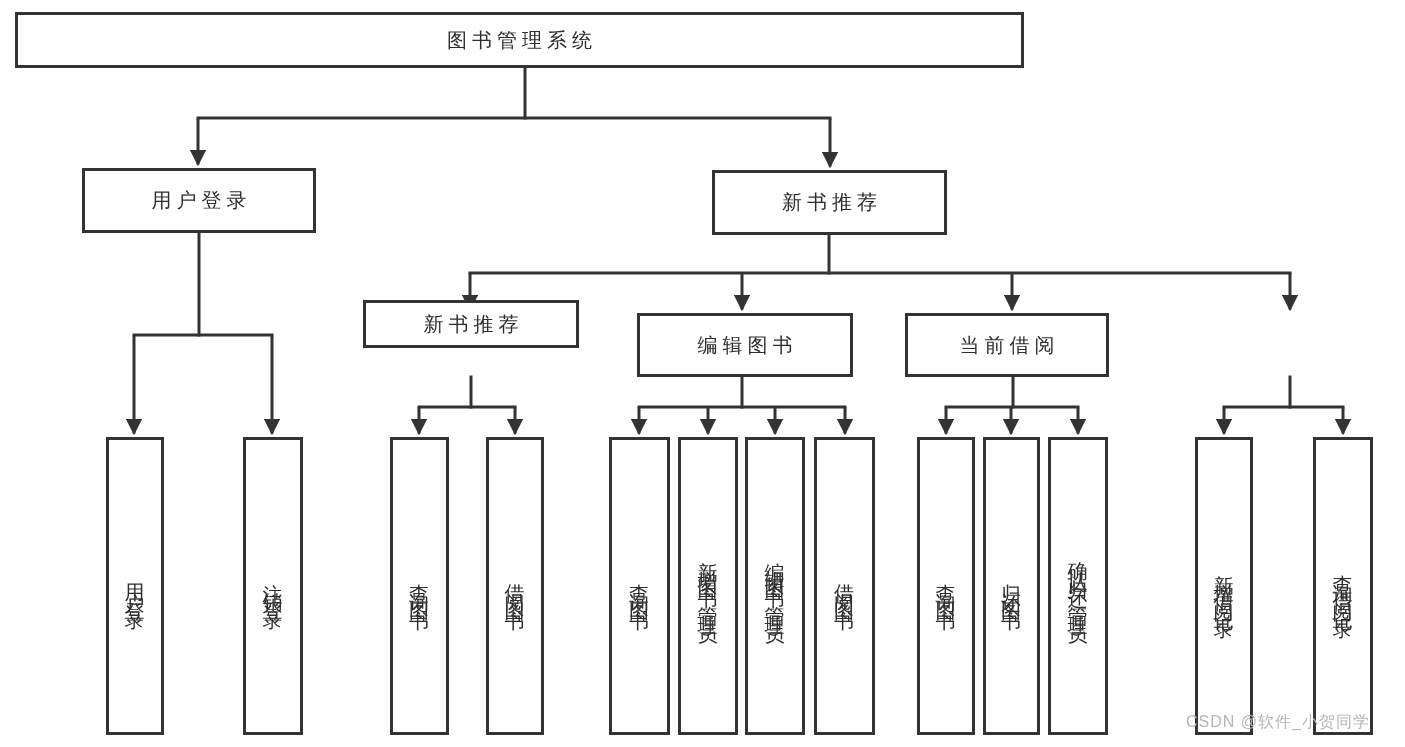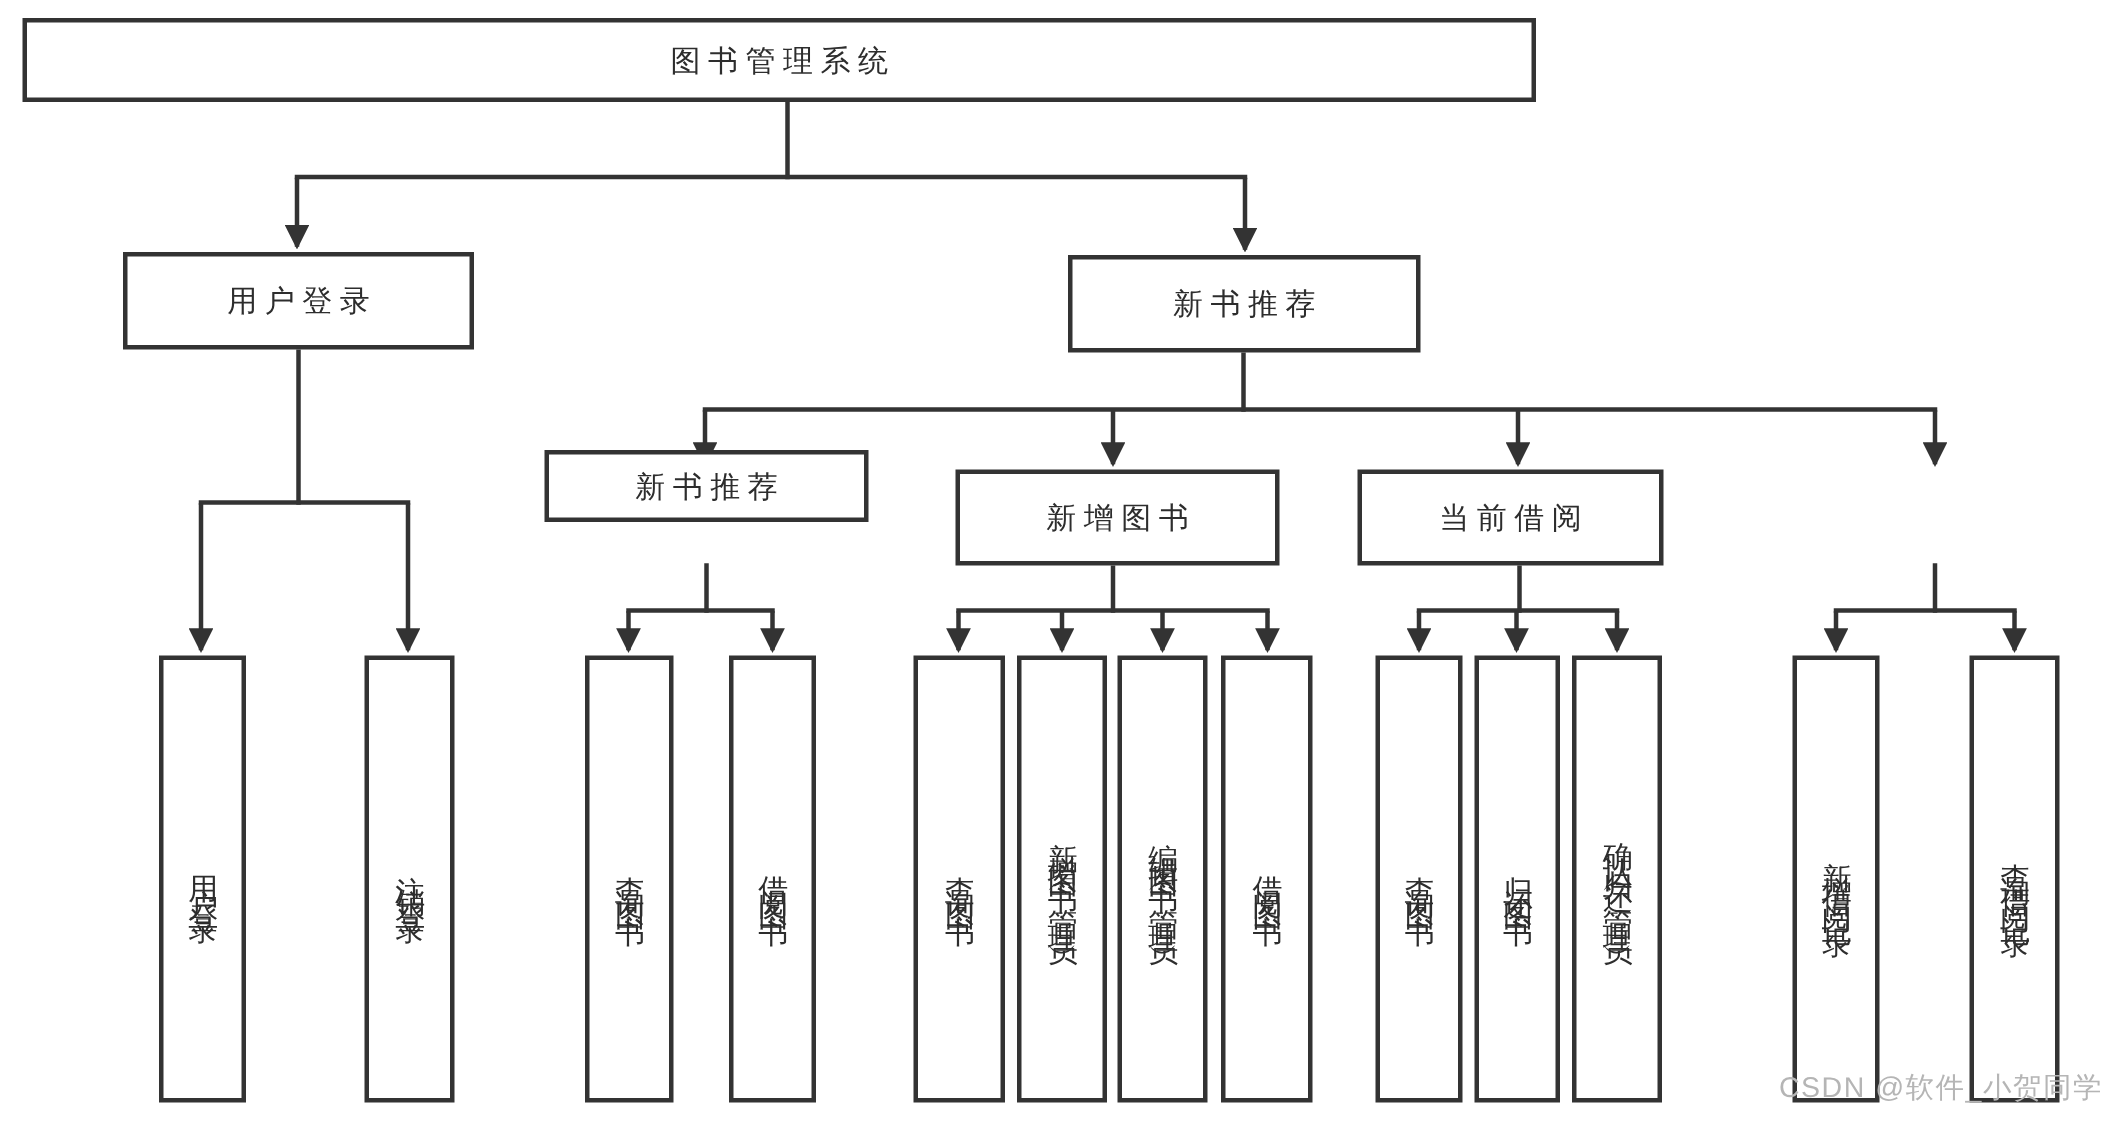--- a/index.html
+++ b/index.html
@@ -43,21 +43,21 @@
     text-orientation: mixed;
     font-size: 20px;
     line-height: 1.1;
     letter-spacing: 9px;
     white-space: nowrap;
   }
   .watermark {
     position: absolute;
     left: 1186px;
     top: 712px;
-    font-size: 19px;
+    font-size: 16px;
     letter-spacing: 1px;
     color: #b5b5b5;
     z-index: 3;
     white-space: nowrap;
   }
 </style>
 </head>
 <body>
 
 <div class="canvas">
@@ -120,21 +120,21 @@
     <span>用户登录</span>
   </div>
   <div class="node h" style="left:712px;top:170px;width:235px;height:65px">
     <span>新书推荐</span>
   </div>
 
   <div class="node h" style="left:363px;top:300px;width:216px;height:48px">
     <span>新书推荐</span>
   </div>
   <div class="node h" style="left:637px;top:313px;width:216px;height:64px">
-    <span>新增图书</span>
+    <span>编辑图书</span>
   </div>
   <div class="node h" style="left:905px;top:313px;width:204px;height:64px">
     <span>当前借阅</span>
   </div>
 
   <div class="node v" style="left:106px;top:437px;width:58px;height:298px">
     <span>用户登录</span>
   </div>
   <div class="node v" style="left:243px;top:437px;width:60px;height:298px">
     <span>注销登录</span>

